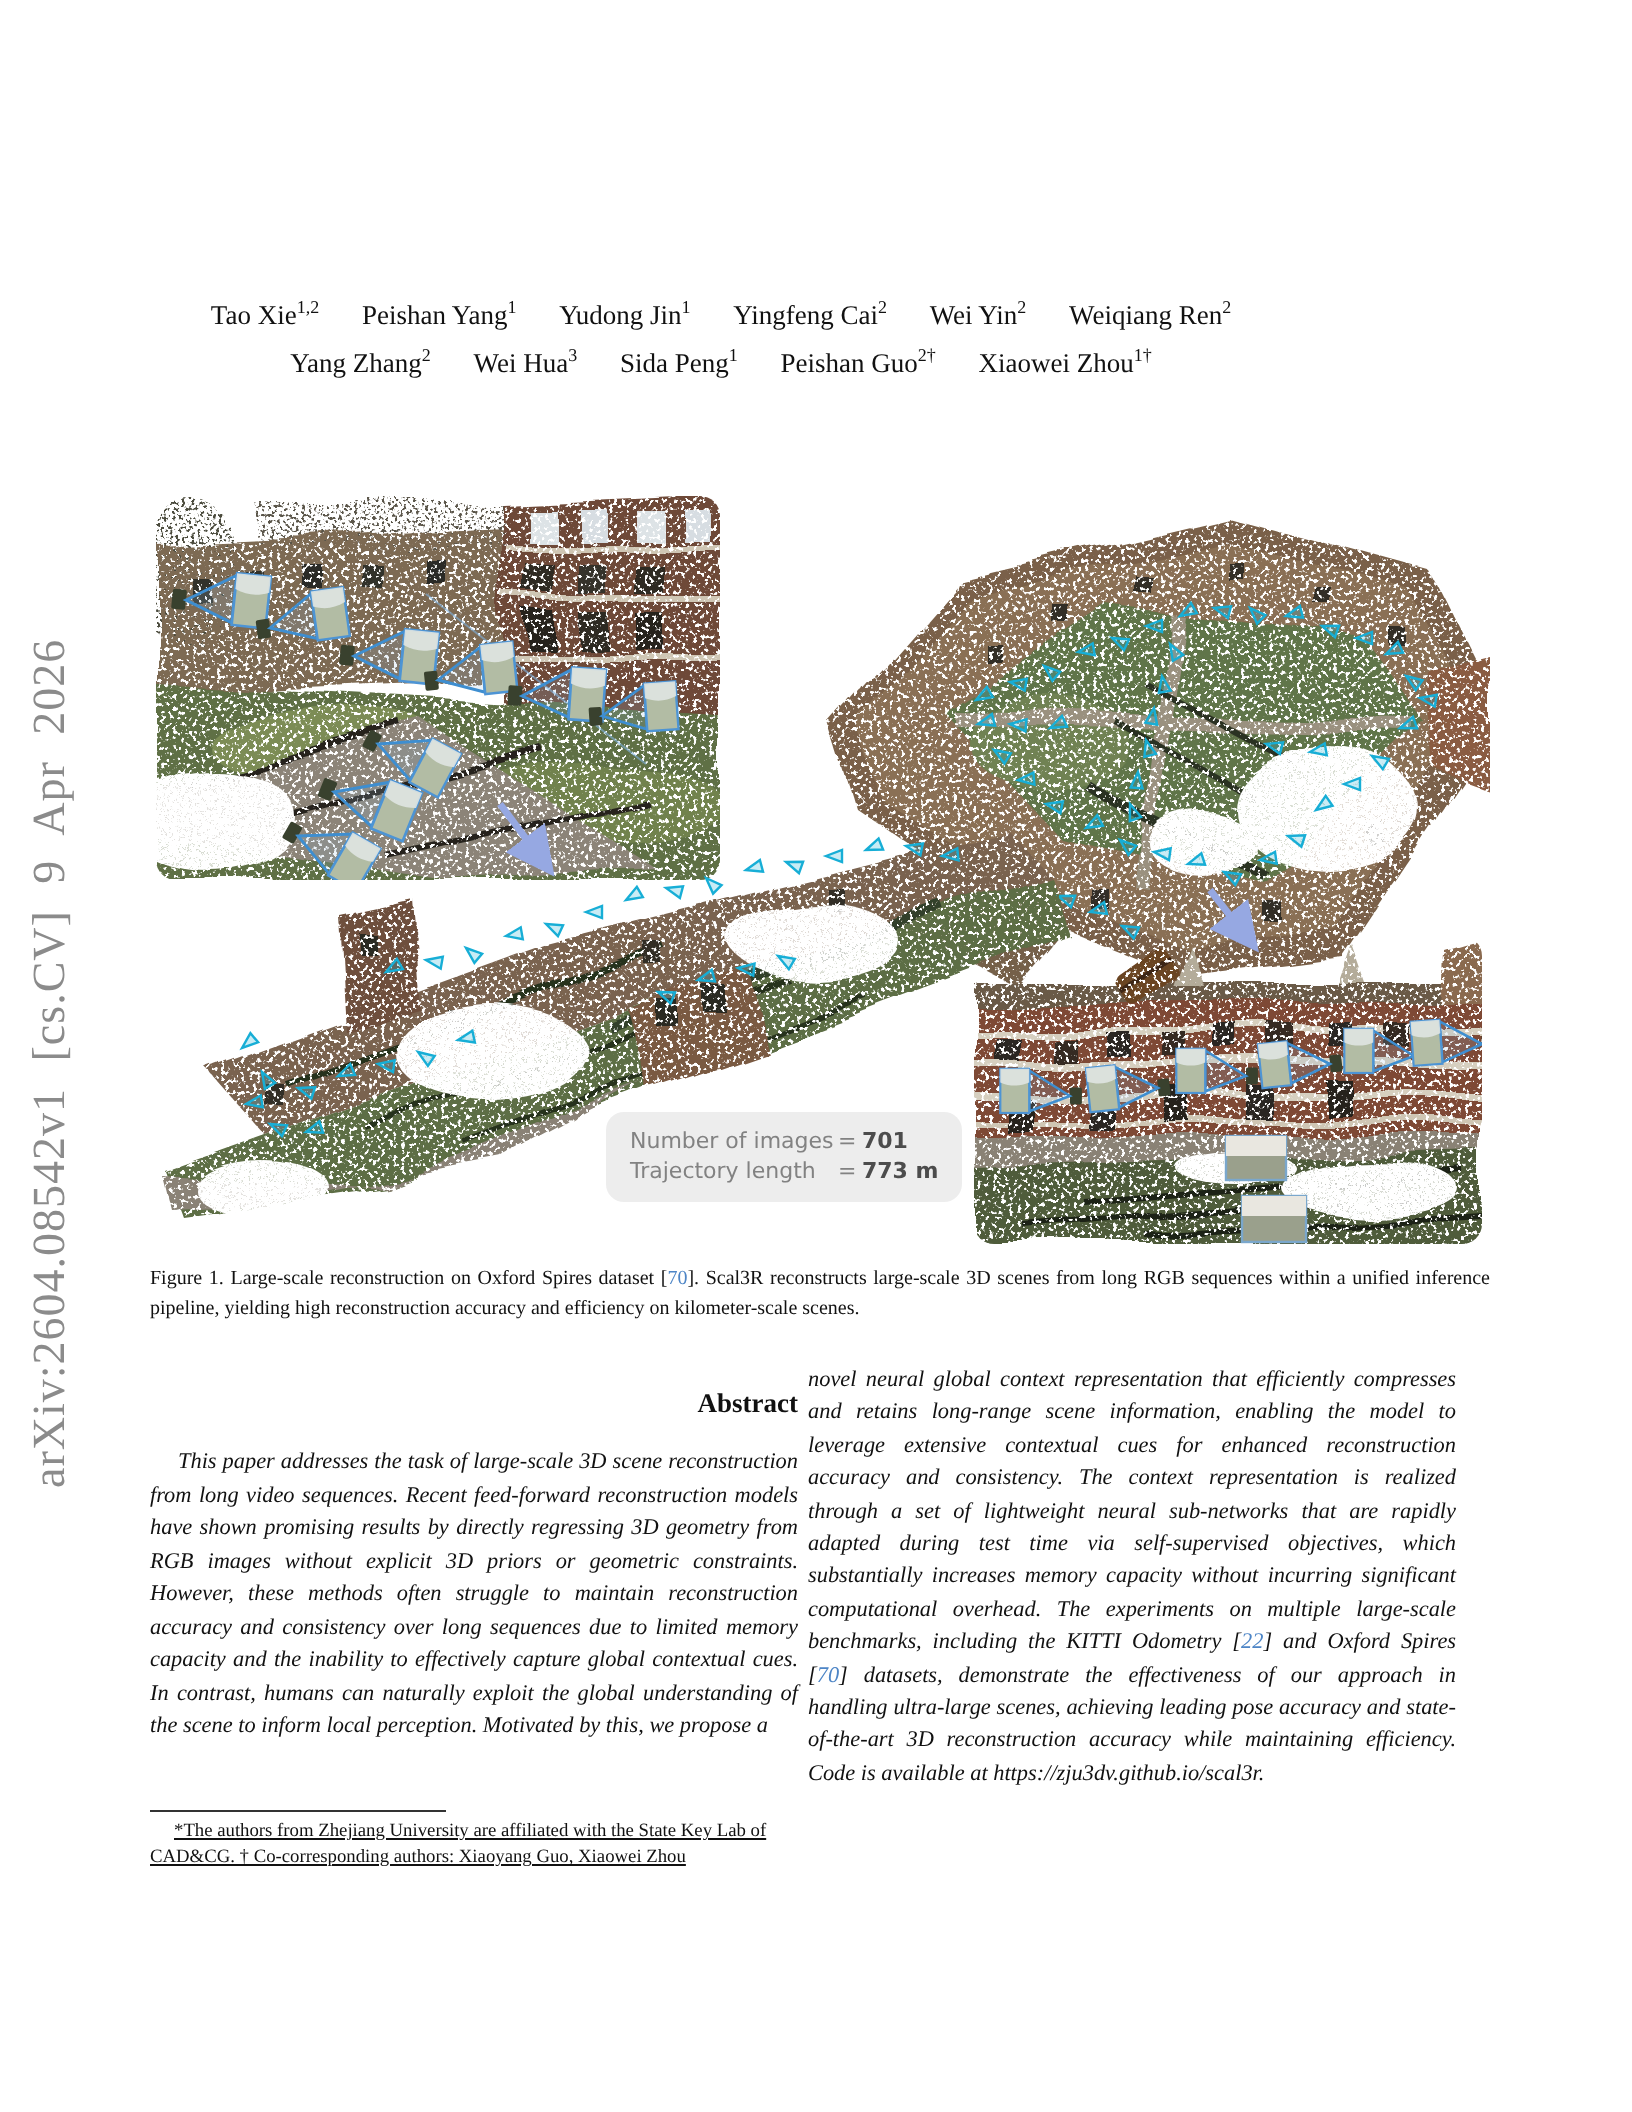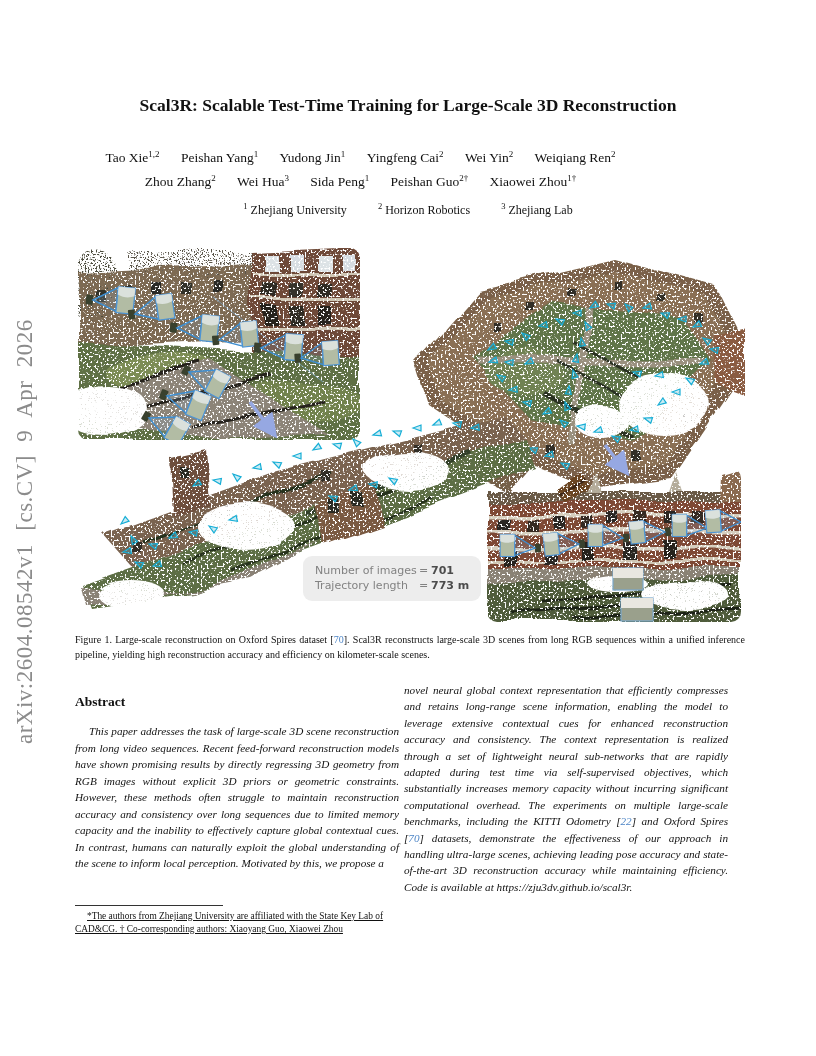--- a/index.html
+++ b/index.html
@@ -34,60 +34,54 @@
   .stat-eq{width:12px;}
   .stat-val{font-weight:bold;color:#4c4c4c;}
 
   .caption{position:absolute;left:75px;top:632px;width:670px;margin:0;
            font-size:10px;line-height:15px;text-align:justify;}
 
   
   .col{position:absolute;top:678px;width:324px;}
   .col-left{left:75px;}
   .col-right{left:404px;}
-  .abs-head{margin:16px 0 0 0;text-align:left;font-size:13.5px;font-weight:bold;}
+  .abs-head{margin:16px 0 0 0;text-align:right;font-size:13.5px;font-weight:bold;}
   .abs-text{margin:13px 0 0 0;font-size:11.2px;font-style:italic;line-height:16.5px;
             text-align:justify;text-indent:14px;}
   .body-text{margin:4px 0 0 0;font-size:11.2px;font-style:italic;line-height:16.4px;
              text-align:justify;}
   .footnote{position:absolute;left:75px;top:905px;width:324px;font-size:9.4px;line-height:13px;text-decoration:underline;}
   .fn-rule{width:148px;border-top:1px solid #333;margin:0 0 4px 0;}
   .fn-text{margin:0;text-indent:12px;}
   .cite{color:#4d85c6;}
 </style>
 </head>
 <body>
 
 <div class="page">
 
   <div class="arxiv">arXiv:2604.08542v1 [cs.CV] 9 Apr 2026</div>
 
-  <h1 class="title">Scal3R: Scalable Test-Time Training for Large-Scale 3D Reconstruction</h1>
 
   <div class="authors authors-1">
     <span class="author"><span>Tao Xie</span><sup>1,2</sup></span>
     <span class="author"><span>Peishan Yang</span><sup>1</sup></span>
     <span class="author"><span>Yudong Jin</span><sup>1</sup></span>
     <span class="author"><span>Yingfeng Cai</span><sup>2</sup></span>
     <span class="author"><span>Wei Yin</span><sup>2</sup></span>
     <span class="author"><span>Weiqiang Ren</span><sup>2</sup></span>
   </div>
   <div class="authors authors-2">
-    <span class="author"><span>Zhou Zhang</span><sup>2</sup></span>
+    <span class="author"><span>Yang Zhang</span><sup>2</sup></span>
     <span class="author"><span>Wei Hua</span><sup>3</sup></span>
     <span class="author"><span>Sida Peng</span><sup>1</sup></span>
     <span class="author"><span>Peishan Guo</span><sup>2†</sup></span>
     <span class="author"><span>Xiaowei Zhou</span><sup>1†</sup></span>
   </div>
 
-  <div class="affils">
-    <span class="affil"><sup>1</sup> <span>Zhejiang University</span></span>
-    <span class="affil"><sup>2</sup> <span>Horizon Robotics</span></span>
-    <span class="affil"><sup>3</sup> <span>Zhejiang Lab</span></span>
-  </div>
 
   <div class="figure-wrap">
     <svg width="672" height="386" viewBox="0 0 672 386">
       <defs>
         <filter id="pc" x="-10%" y="-10%" width="120%" height="120%">
           <feTurbulence type="fractalNoise" baseFrequency="0.014 0.02" numOctaves="2" seed="11" result="w"></feTurbulence>
           <feDisplacementMap in="SourceGraphic" in2="w" scale="13" result="d"></feDisplacementMap>
           <feTurbulence type="fractalNoise" baseFrequency="0.5" numOctaves="2" seed="5" result="n"></feTurbulence>
           <feColorMatrix in="n" type="matrix" values="0 0 0 0 0  0 0 0 0 0  0 0 0 0 0  0 0 0 14 -5" result="m"></feColorMatrix>
           <feComposite in="d" in2="m" operator="in"></feComposite>

